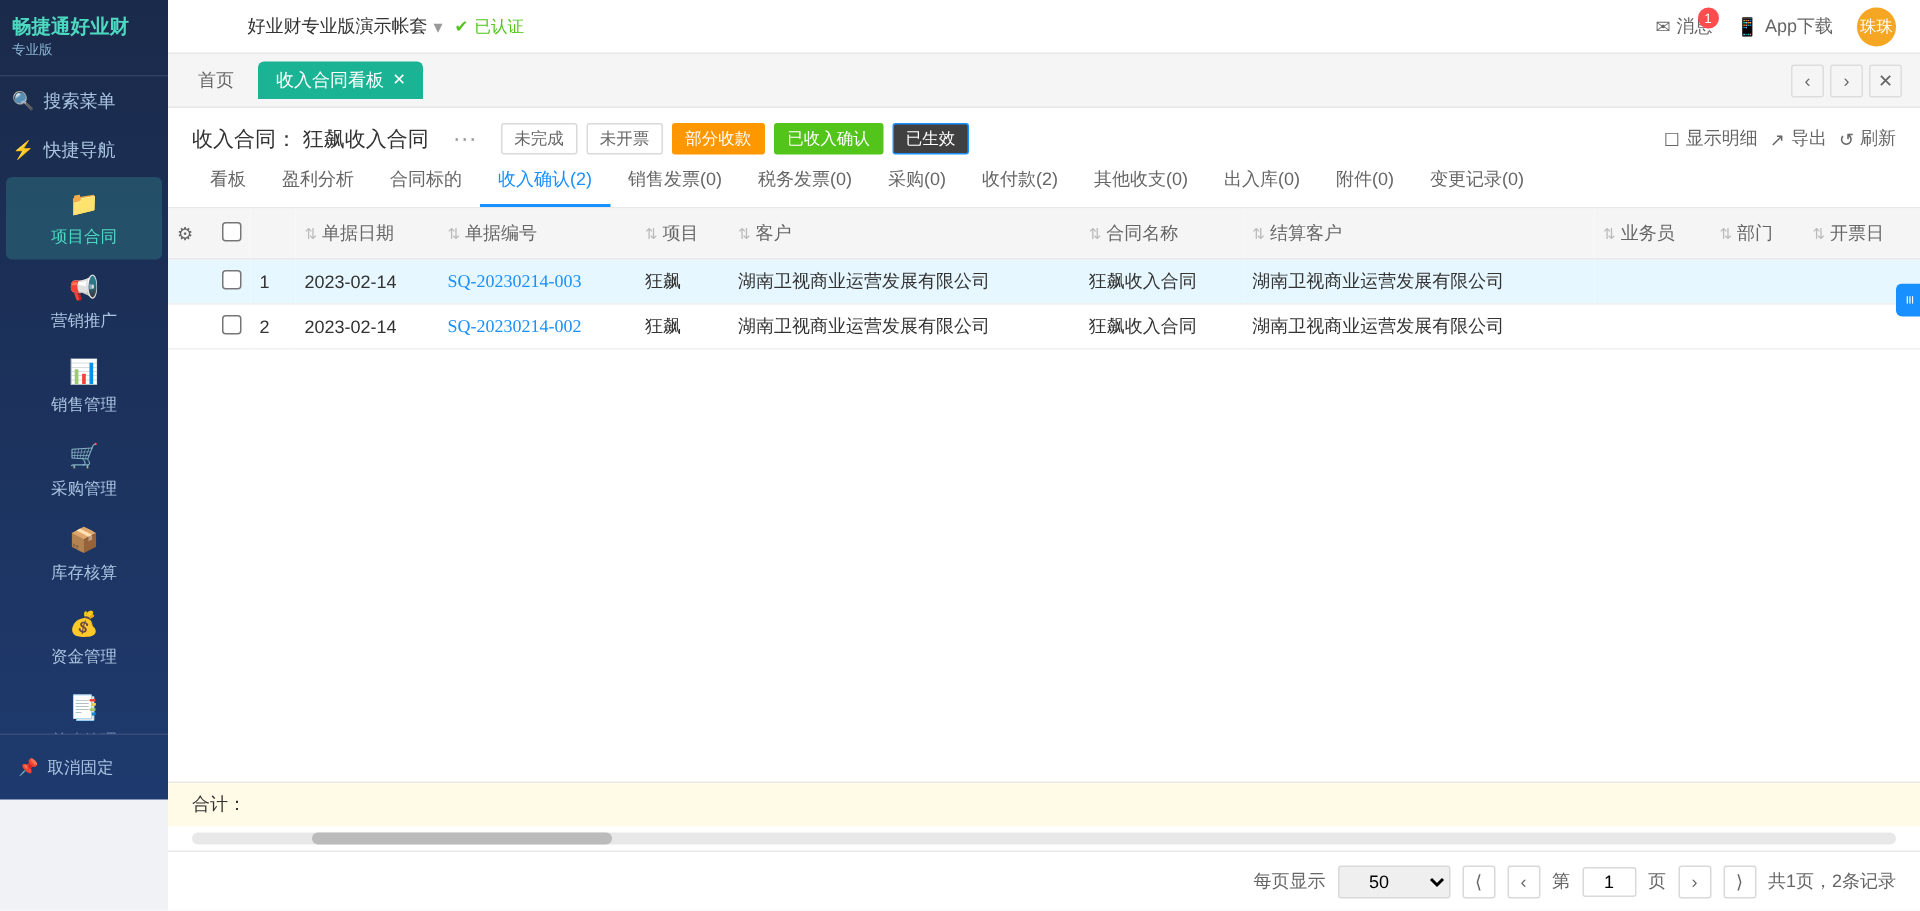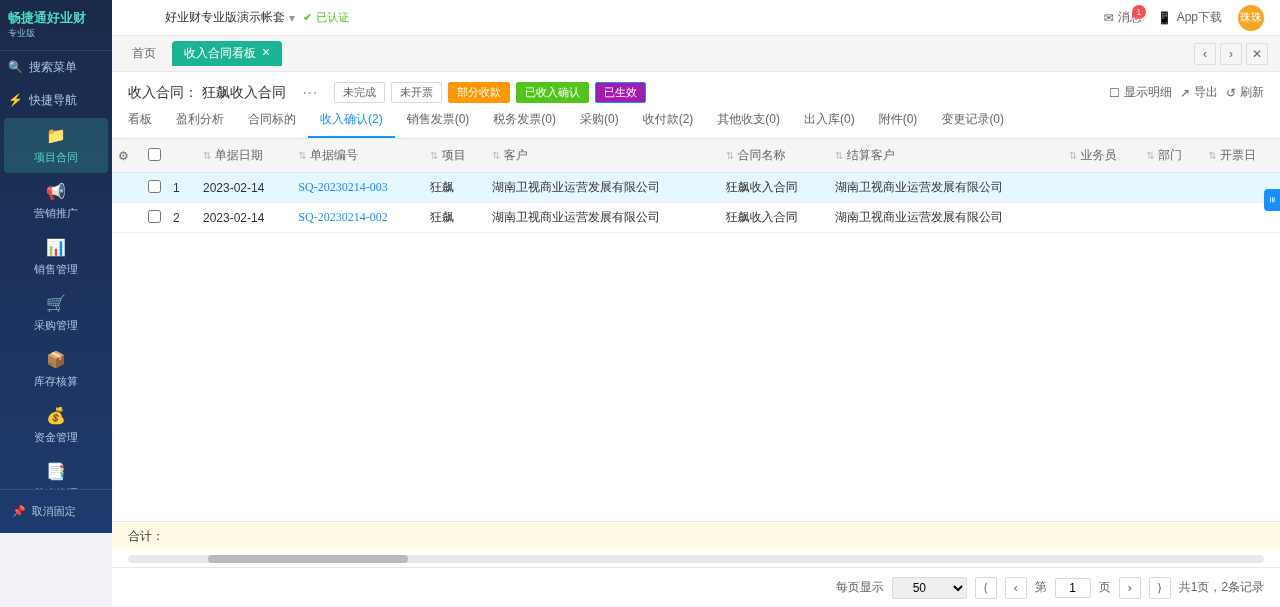--- a/index.html
+++ b/index.html
@@ -45,26 +45,26 @@
     .page { flex: 1; background: #fff; overflow: hidden; display: flex; flex-direction: column; }
 
     
     .page-header { padding: 10px 16px 0; display: flex; align-items: center; gap: 8px; flex-shrink: 0; }
     .page-title { font-size: 14px; color: #333; font-weight: 500; }
     .page-more { color: #999; cursor: pointer; font-size: 16px; margin-left: 8px; }
     .status-btns { display: flex; gap: 6px; margin-left: 8px; }
     .status-btn { padding: 2px 8px; border-radius: 2px; font-size: 11px; border: 1px solid #d9d9d9; cursor: pointer; background: #fff; color: #666; }
     .status-btn.partial { background: #ff9800; color: #fff; border-color: #ff9800; }
     .status-btn.confirmed { background: #52c41a; color: #fff; border-color: #52c41a; }
-    .status-btn.effective { background: #a21caf; color: #fff; border-color: #1890ff; }
+    .status-btn.effective { background: #404040; color: #fff; border-color: #1890ff; }
     .page-actions { margin-left: auto; display: flex; align-items: center; gap: 8px; }
     .page-action-btn { display: flex; align-items: center; gap: 4px; font-size: 12px; color: #666; cursor: pointer; }
 
     
-    .content-tabs { display: flex; border-bottom: 1px solid #e8e8e8; padding: 0 4px; flex-shrink: 0; }
+    .content-tabs { display: flex; border-bottom: 1px solid #e8e8e8; padding: 0 16px; flex-shrink: 0; }
     .content-tab { padding: 8px 12px; font-size: 12px; color: #666; cursor: pointer; border-bottom: 2px solid transparent; white-space: nowrap; }
     .content-tab.active { color: #1890ff; border-bottom-color: #1890ff; }
 
     
     .table-container { flex: 1; overflow: auto; padding: 0; }
     .data-table { width: 100%; border-collapse: collapse; }
     .data-table thead tr { background: #f5f5f5; }
     .data-table thead th { padding: 8px 6px; font-size: 12px; color: #666; text-align: left; border-bottom: 1px solid #e8e8e8; font-weight: normal; white-space: nowrap; position: sticky; top: 0; background: #f5f5f5; z-index: 1; }
     .data-table thead th .sort-icon { color: #bbb; font-size: 10px; }
     .data-table tbody tr { border-bottom: 1px solid #f0f0f0; }

